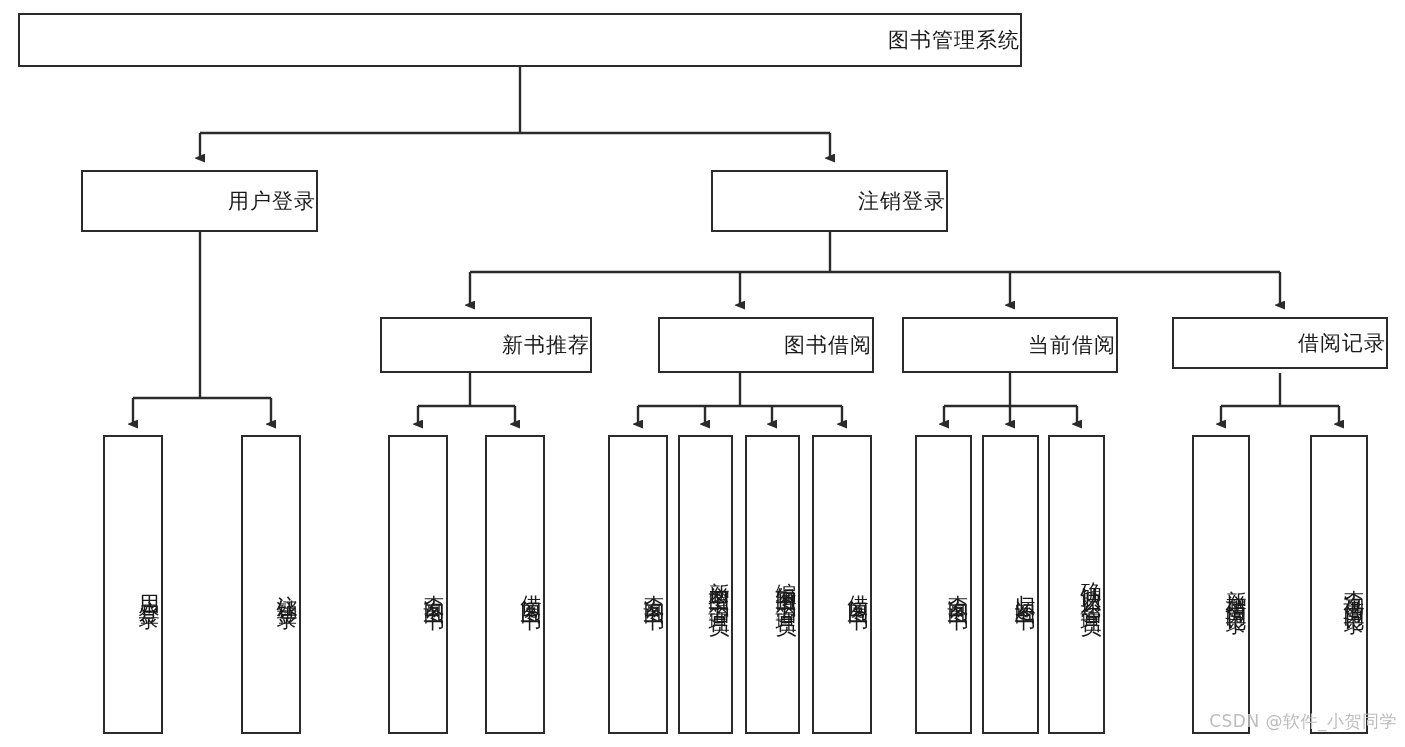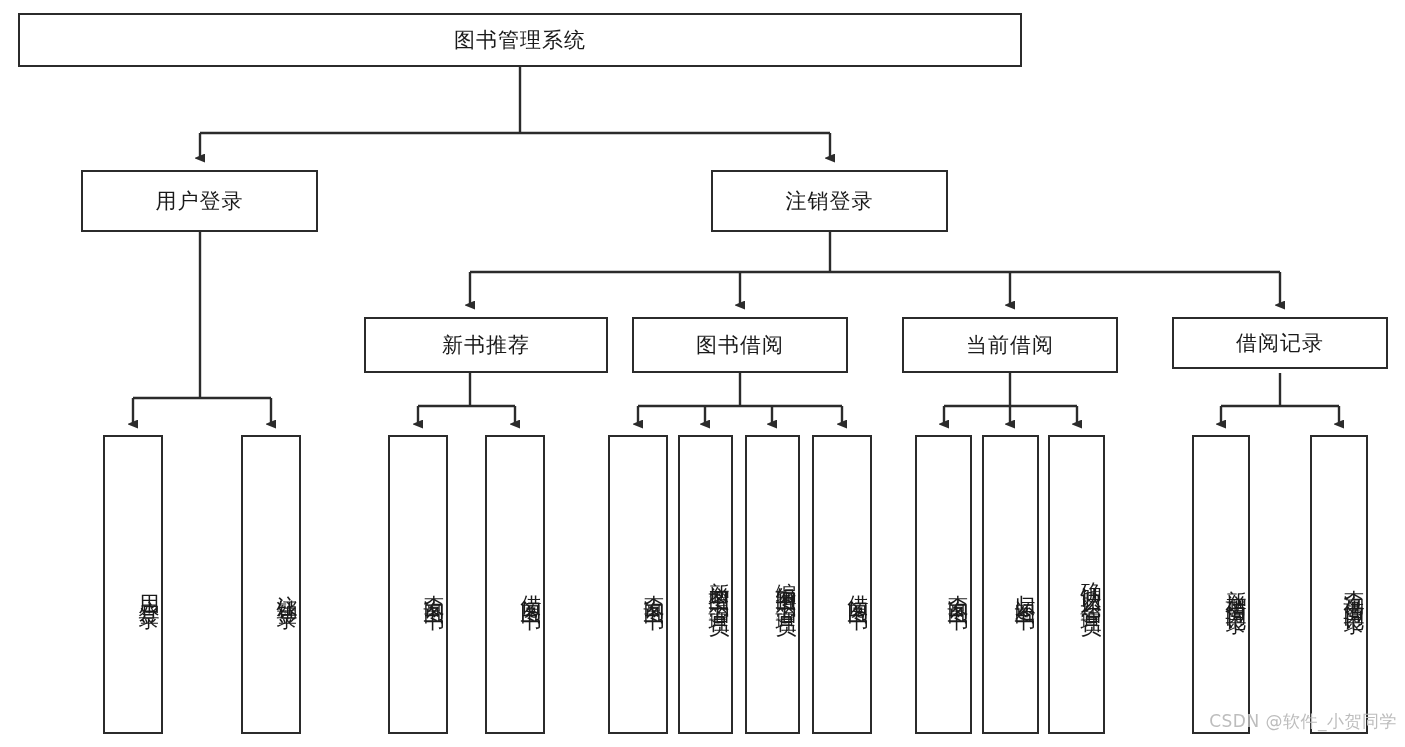--- a/index.html
+++ b/index.html
@@ -20,21 +20,21 @@
     width:1405px;height:747px;
     pointer-events:none;
   }
   .node{
     position:absolute;
     box-sizing:border-box;
     border:2px solid #2b2b2b;
     background:#ffffff;
     display:flex;
     align-items:center;
-    justify-content:center;
+    justify-content:flex-end;
     text-align:center;
     color:#1a1a1a;
     line-height:1.18;
   }
   .node.h{
     font-size:21px;
     letter-spacing:1px;
   }
   .node.root{
     font-size:21px;
@@ -123,24 +123,24 @@
     <span>图书管理系统</span>
   </div>
 
   <div class="node h" style="left:81px;top:170px;width:237px;height:62px;">
     <span>用户登录</span>
   </div>
   <div class="node h" style="left:711px;top:170px;width:237px;height:62px;">
     <span>注销登录</span>
   </div>
 
-  <div class="node h" style="left:364px;top:317px;width:244px;height:56px;">
+  <div class="node h" style="left:380px;top:317px;width:212px;height:56px;">
     <span>新书推荐</span>
   </div>
-  <div class="node h" style="left:632px;top:317px;width:216px;height:56px;">
+  <div class="node h" style="left:658px;top:317px;width:216px;height:56px;">
     <span>图书借阅</span>
   </div>
   <div class="node h" style="left:902px;top:317px;width:216px;height:56px;">
     <span>当前借阅</span>
   </div>
   <div class="node h" style="left:1172px;top:317px;width:216px;height:52px;">
     <span>借阅记录</span>
   </div>
 
   <div class="node v" style="left:103px;top:435px;width:60px;height:299px;">

